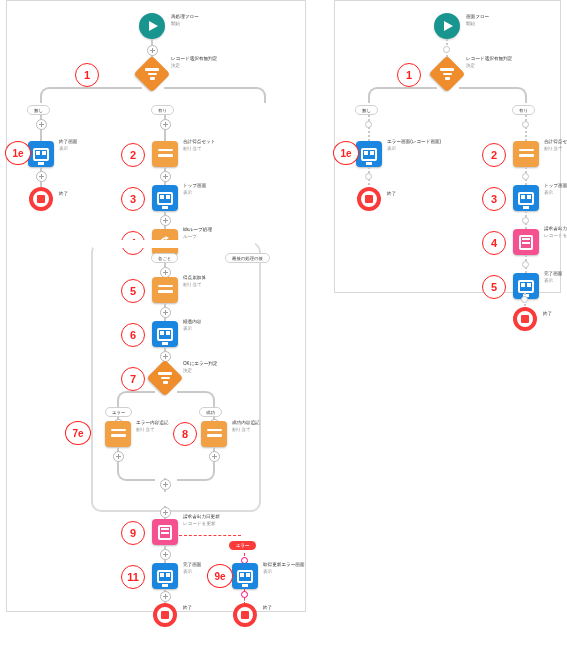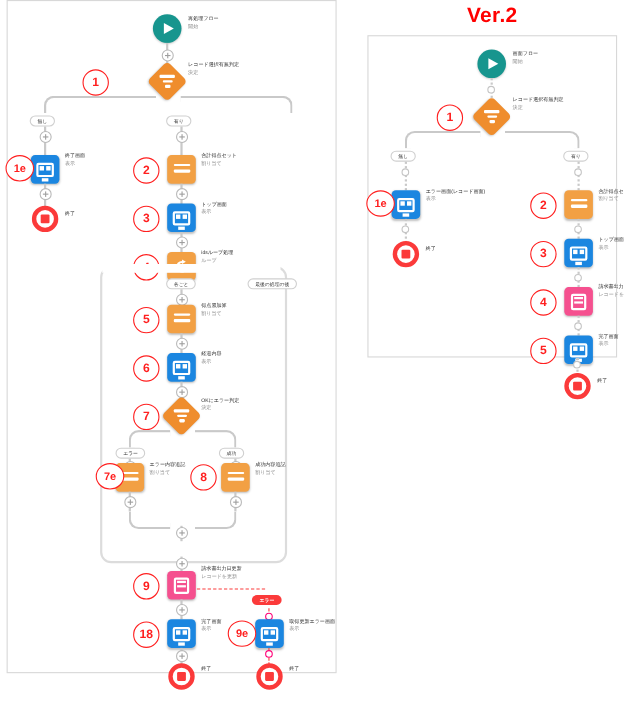--- a/index.html
+++ b/index.html
@@ -291,21 +291,21 @@
     <div class="plus" style="left:105.5px;top:418px;"></div>
     <div class="vline" style="left:206px;top:416px;height:18px;"></div>
     <div class="plus" style="left:201.5px;top:418px;"></div>
 
     <div class="node sq orange" style="left:98px;top:420px;">
         <span class="gl gl-assign">
           <span></span>
           <span></span>
         </span>
       </div>
-    <div class="badge wide" style="left:80px;top:420px;">7e</div>
+    <div class="badge wide" style="left:58px;top:420px;">7e</div>
     <div class="label" style="left:129px;top:419px;">
       <span>エラー内容追記</span><br><span class="sub">割り当て</span>
     </div>
 
     <div class="node sq orange" style="left:194px;top:420px;">
         <span class="gl gl-assign">
           <span></span>
           <span></span>
         </span>
       </div>
@@ -344,21 +344,21 @@
     <div class="dot pk" style="left:233.5px;top:556px;"></div>
 
     <div class="vline" style="left:157px;top:544px;height:18px;"></div>
     <div class="plus" style="left:152.5px;top:548px;"></div>
 
     <div class="node sq blue" style="left:145px;top:562px;">
         <span class="gl gl-screen">
           <em></em>
         </span>
       </div>
-    <div class="badge" style="left:114px;top:564px;">18</div>
+    <div class="badge" style="left:114px;top:564px;">11</div>
     <div class="label" style="left:176px;top:561px;">
       <span>完了画面</span><br><span class="sub">表示</span>
     </div>
     <div class="vline" style="left:157px;top:588px;height:16px;"></div>
     <div class="plus" style="left:152.5px;top:590px;"></div>
     <div class="node stop" style="left:146px;top:602px;">
         <i></i>
       </div>
     <div class="label end-lbl" style="left:176px;top:604px;">終了</div>
 
@@ -374,21 +374,20 @@
     <div class="faultv" style="left:237px;top:588px;height:16px;"></div>
     <div class="dot pk" style="left:233.5px;top:590px;"></div>
     <div class="node stop" style="left:226px;top:602px;">
         <i></i>
       </div>
     <div class="label end-lbl" style="left:256px;top:604px;">終了</div>
   </div>
 </div>
 
 <div class="col col-v2">
-  <div class="ver-title">Ver.2</div>
   <div class="canvas canvas-v2">
 
     <div class="node start" style="left:99px;top:12px;">
         <span class="tri"></span>
       </div>
     <div class="label" style="left:131px;top:13px;">
       <span>画面フロー</span><br><span class="sub">開始</span>
     </div>
     <div class="vline dash" style="left:111px;top:38px;height:22px;"></div>
     <div class="dot" style="left:107.5px;top:45px;"></div>

